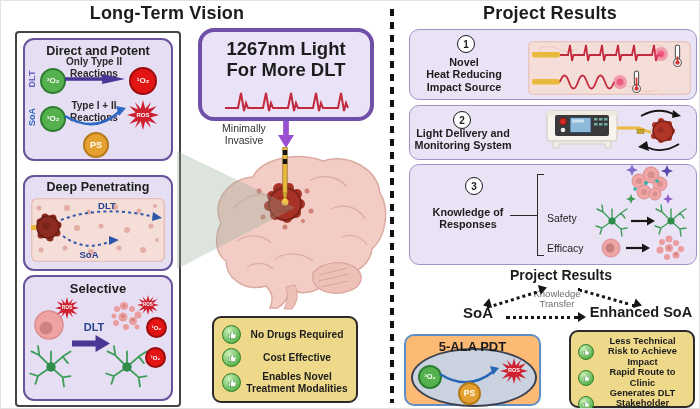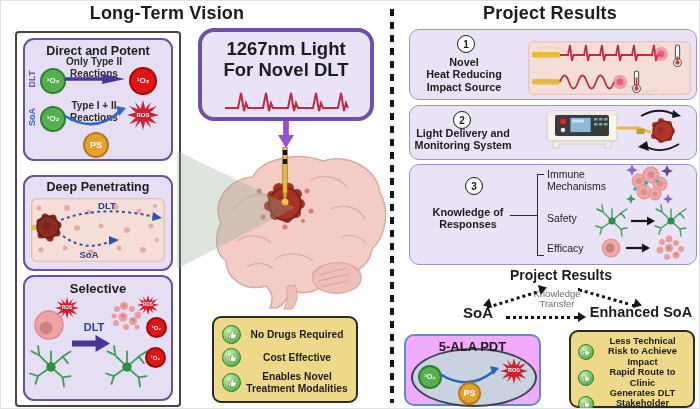--- a/index.html
+++ b/index.html
@@ -177,27 +177,31 @@
       </svg>
     <svg class="abs" style="left:80px;top:68px;" width="44" height="44" viewBox="-22 -22 44 44">
         <use href="#neuron" transform="scale(1.3)"></use>
       </svg>
     <div class="abs mol mol-red" style="left:120px;top:70px;width:17px;height:17px;font-size:6px;">¹O₂</div>
   </div>
 
   <div class="abs" style="left:197px;top:27px;width:176px;height:93px;background:#eae3f7;border:4px solid #6f4fa8;border-radius:16px;box-sizing:border-box;">
     <div class="abs c" style="left:0;right:0;top:6px;font-size:18.5px;font-weight:700;line-height:1.15;">
       <span>1267nm Light</span><br>
-      <span>For Novel DLT</span>
+      <span>For More DLT</span>
     </div>
     <svg class="abs" style="left:21px;top:57px;" width="128" height="26" viewBox="0 0 128 26">
       <path d="M2 19 H15 L18 4 L21 22 L23 14 L25 19 H40 L43 4 L46 22 L48 14 L50 19 H65 L68 4 L71 22 L73 14 L75 19 H90 L93 4 L96 22 L98 14 L100 19 H115 L118 4 L121 22 L123 14 L125 19" stroke="#c22b3d" stroke-width="2" fill="none"></path>
     </svg>
   </div>
 
+  <div class="abs c" style="left:212px;top:122px;width:62px;font-size:10.5px;color:#333;line-height:1.1;">
+    <span>Minimally</span><br>
+    <span>Invasive</span>
+  </div>
   <div class="abs arrow-down" style="left:277px;top:120px;width:16px;height:27px;background:#9a4fd0;"></div>
 
   <svg class="abs" style="left:190px;top:146px;z-index:4;" width="200" height="163" viewBox="0 0 200 163">
     <path d="M30 76 C20 54 38 32 62 30 C70 12 106 4 132 14 C158 6 186 22 189 46 C199 62 195 90 181 102 C179 120 158 132 141 128 C134 144 112 150 99 142 C97 152 92 158 86 161 L79 161 C83 151 81 145 75 139 C53 145 35 131 35 114 C23 106 24 88 30 76 Z" fill="#f2ccc5" stroke="#dbaaa2" stroke-width="1.5"></path>
     <g stroke="#dcaba3" stroke-width="1.3" fill="none" opacity="0.9">
       <path d="M42 62 C54 48 70 44 82 50"></path>
         <path d="M46 94 C58 86 72 88 80 96"></path>
       <path d="M118 34 C132 26 148 30 156 40"></path>
         <path d="M140 62 C152 56 168 60 174 72"></path>
       <path d="M150 90 C160 86 172 90 176 98"></path>
@@ -347,21 +351,20 @@
   <div class="abs result-box" style="left:408px;top:163px;width:286px;height:99px;"></div>
   <div class="abs numcircle" style="left:464px;top:176px;">3</div>
   <div class="abs reslabel" style="left:412px;top:205px;width:110px;">
     <span>Knowledge of</span><br>
     <span>Responses</span>
   </div>
   <div class="abs bracket-line" style="left:509px;top:214px;width:27px;"></div>
   <div class="abs" style="left:536px;top:173px;height:81px;border-left:1.6px solid #2a2a2a;"></div>
   <div class="abs bracket-line" style="left:536px;top:173px;width:7px;"></div>
   <div class="abs bracket-line" style="left:536px;top:254px;width:7px;"></div>
-  <div class="abs kitem" style="left:546px;top:168px;width:74px;">Immune Mechanisms</div>
   <div class="abs kitem" style="left:546px;top:212px;width:74px;">Safety</div>
   <div class="abs kitem" style="left:546px;top:242px;width:74px;">Efficacy</div>
   <svg class="abs" style="left:622px;top:160px;" width="52" height="48" viewBox="0 0 52 48">
     <g fill="#f1a5a5" stroke="#d88f8f" stroke-width="1">
       <circle cx="16" cy="20" r="7"></circle>
         <circle cx="28" cy="14" r="8"></circle>
         <circle cx="37" cy="23" r="7"></circle>
       <circle cx="21" cy="31" r="7"></circle>
         <circle cx="32" cy="33" r="6"></circle>
     </g>
@@ -417,21 +420,21 @@
   <div class="abs dotline" style="left:486px;top:305px;width:58px;transform:rotate(-17deg);"></div>
   <div class="abs tri" style="left:477px;top:299px;transform:rotate(163deg);"></div>
   <div class="abs tri" style="left:538px;top:282px;transform:rotate(-17deg);"></div>
   <div class="abs dotline" style="left:577px;top:287px;width:60px;transform:rotate(16deg);"></div>
   <div class="abs tri" style="left:633px;top:299px;transform:rotate(16deg);"></div>
   <div class="abs dotline" style="left:505px;top:315px;width:72px;"></div>
   <div class="abs tri" style="left:577px;top:311px;"></div>
   <div class="abs c b" style="left:452px;top:303px;width:50px;font-size:15px;">SoA</div>
   <div class="abs c b" style="left:586px;top:303px;width:108px;font-size:14.5px;">Enhanced SoA</div>
 
-  <div class="abs" style="left:403px;top:333px;width:137px;height:72px;background:#f0abfc;border:2px solid #5f8ec6;border-radius:10px;box-sizing:border-box;">
+  <div class="abs" style="left:403px;top:333px;width:137px;height:72px;background:#fdba74;border:2px solid #5f8ec6;border-radius:10px;box-sizing:border-box;">
     <div class="abs" style="left:5px;top:12px;width:122px;height:55px;border-radius:50%;border:2.5px solid #3c4250;background:#c9d2de;"></div>
     <div class="abs c b" style="left:0;right:0;top:3px;font-size:13px;z-index:2;">5-ALA PDT</div>
     <div class="abs mol mol-green" style="left:12px;top:29px;width:20px;height:20px;font-size:7.5px;z-index:2;">³O₂</div>
     <svg class="abs" style="left:32px;top:30px;z-index:2;" width="62" height="26" viewBox="0 0 62 26">
       <path d="M2 8 Q30 26 56 5" stroke="#2666b8" stroke-width="2.5" fill="none"></path>
       <polygon points="52,0 61,2 55,9" fill="#2666b8"></polygon>
     </svg>
     <div class="abs burst" style="left:94px;top:22px;width:28px;height:26px;font-size:5.5px;z-index:2;">ROS</div>
     <div class="abs mol mol-orange" style="left:52px;top:46px;width:19px;height:19px;font-size:8.5px;z-index:2;">PS</div>
   </div>

